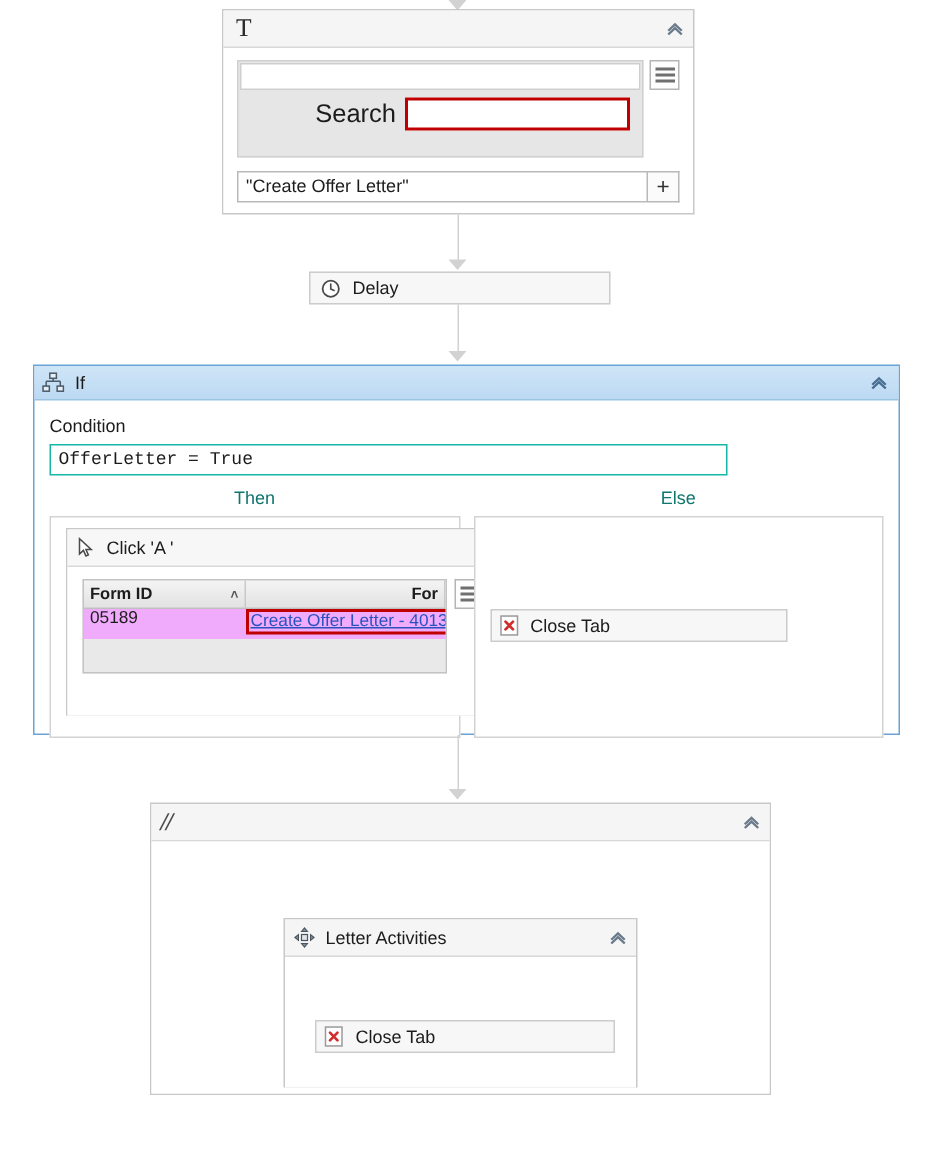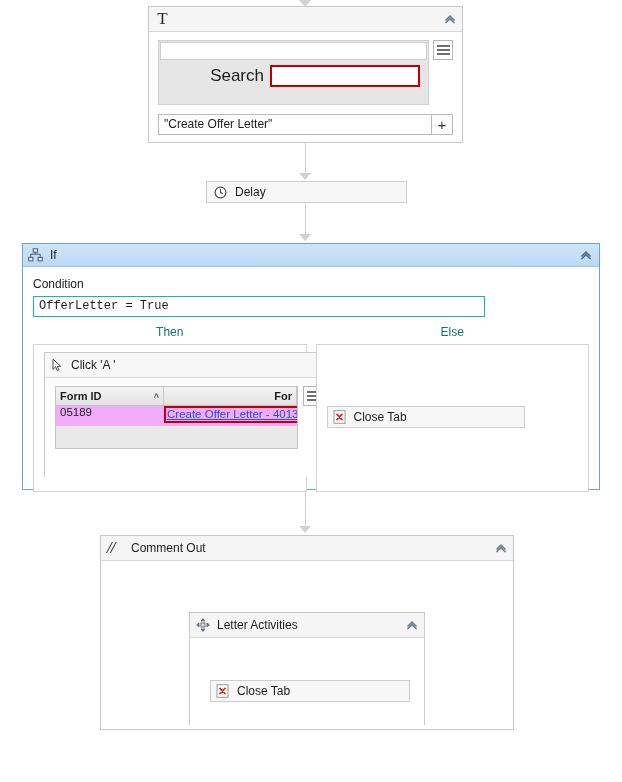--- a/index.html
+++ b/index.html
@@ -458,21 +458,20 @@
       </div>
     </div>
   </div>
 
   <div class="conn" style="left:305px; top:490px; height:37px;"></div>
   <div class="arrowhead" style="left:299px; top:526px;"></div>
 
   <div class="card" id="comment-out">
     <div class="card-header">
       <span class="icon icon-slashes">//</span>
-      <span class="card-title">Comment Out</span>
       <span class="chevron-up">
         <svg width="16" height="16" viewBox="0 0 16 16">
           <path d="M3.5 9.5 L8 5.2 L12.5 9.5" fill="none" stroke="#6b7b8c" stroke-width="1.6"></path>
           <path d="M3.5 12 L8 7.7 L12.5 12" fill="none" stroke="#6b7b8c" stroke-width="1.6"></path>
         </svg>
       </span>
     </div>
     <div class="card-body">
 
       <div id="ignored-activities">

